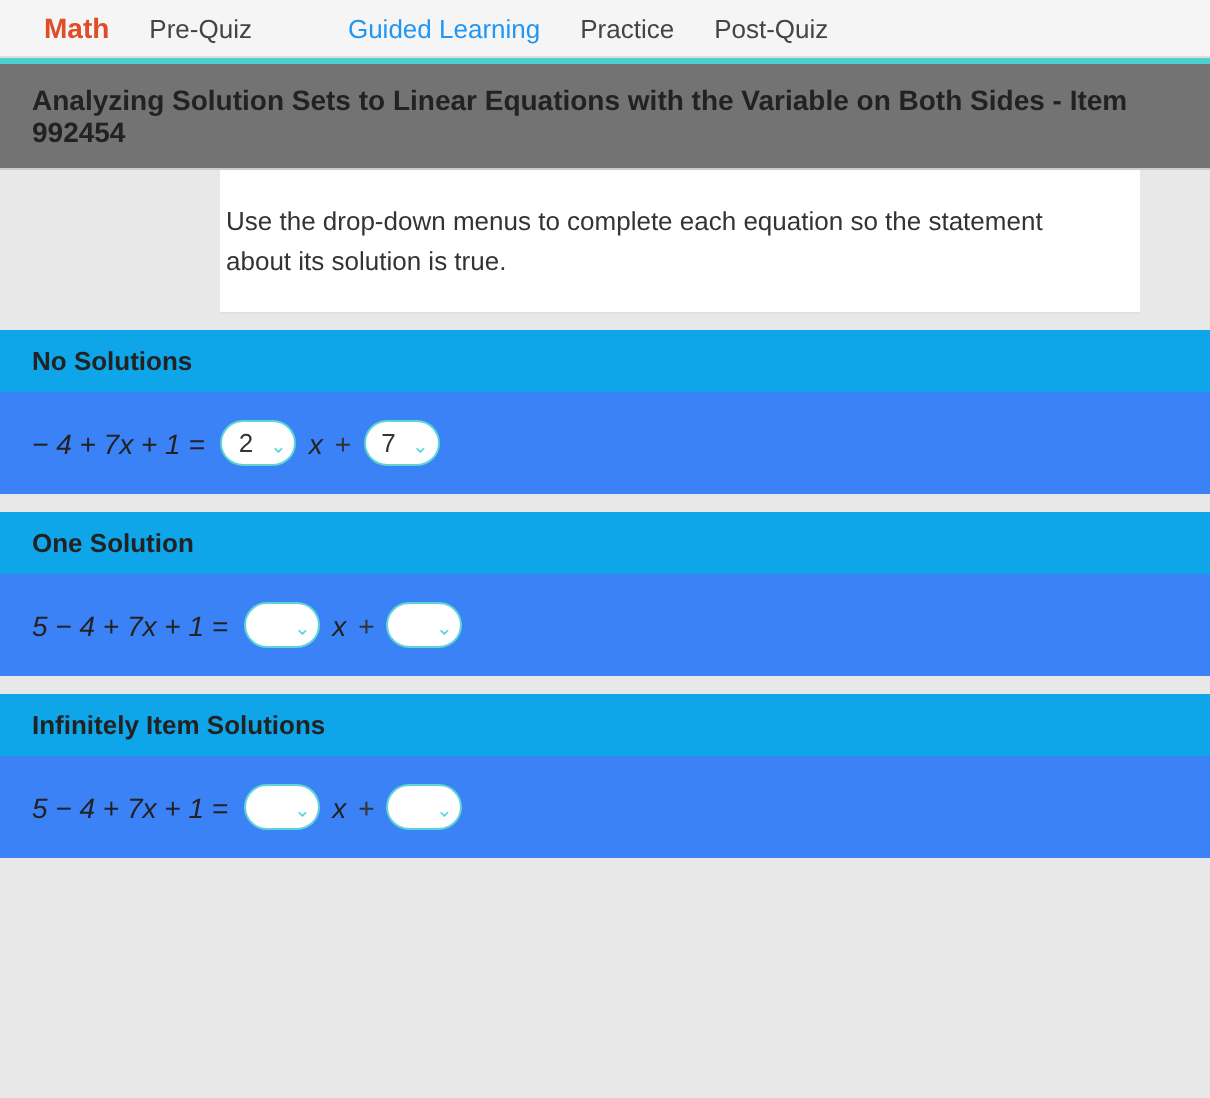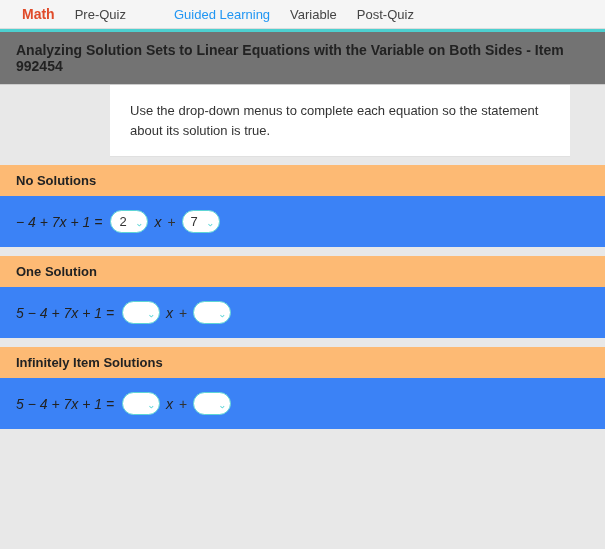--- a/index.html
+++ b/index.html
@@ -44,35 +44,35 @@
       padding: 10px 16px;
       font-size: 14px;
       font-weight: bold;
       color: #222;
     }
 
     
     .instructions-box {
       background: white;
       margin: 0 0 0 110px;
-      padding: 16px 20px 16px 20px;
+      padding: 16px 20px 16px 3px;
       font-size: 13px;
       color: #333;
       line-height: 1.5;
       max-width: 460px;
       border-bottom: 1px solid #e0e0e0;
     }
 
     
     .section {
       margin-top: 8px;
     }
 
     .section-header {
-      background: #fdba74;
+      background: #0ea5e9;
       padding: 8px 16px;
       font-size: 13px;
       font-weight: bold;
       color: #222;
       display: flex;
       align-items: center;
     }
 
     .equation-row {
       background: #3b82f6;
@@ -130,21 +130,21 @@
       color: #333;
     }
   </style>
 </head>
 <body>
 
 <div class="top-nav">
   <span class="math-logo">Math</span>
   <span class="nav-item">Pre-Quiz</span>
   <span class="nav-item guided-learning">Guided Learning</span>
-  <span class="nav-item">Variable</span>
+  <span class="nav-item">Practice</span>
   <span class="nav-item">Post-Quiz</span>
 </div>
 
 <div class="title-bar">Analyzing Solution Sets to Linear Equations with the Variable on Both Sides - Item 992454</div>
 
 <div class="instructions-box">
   <span>Use the drop-down menus to complete each equation so the statement about its solution is true.</span>
 </div>
 
 <div class="section">

